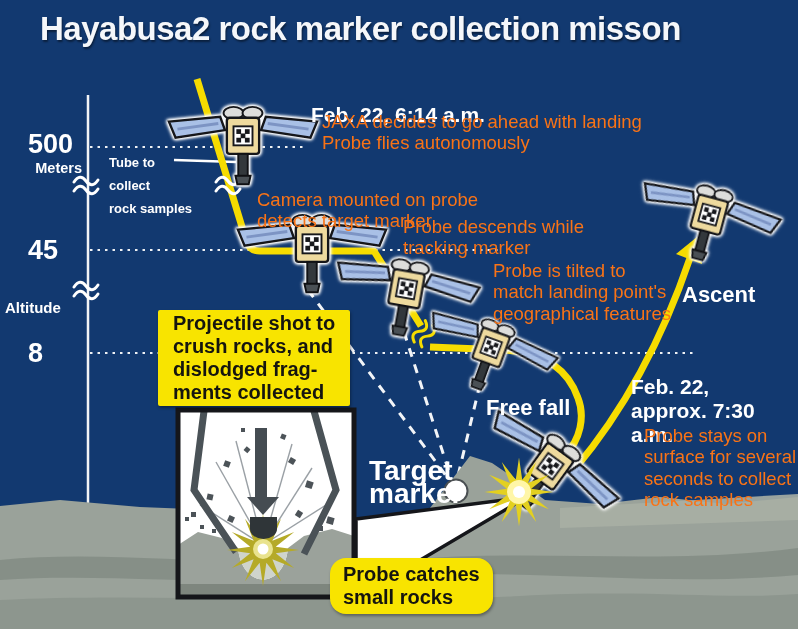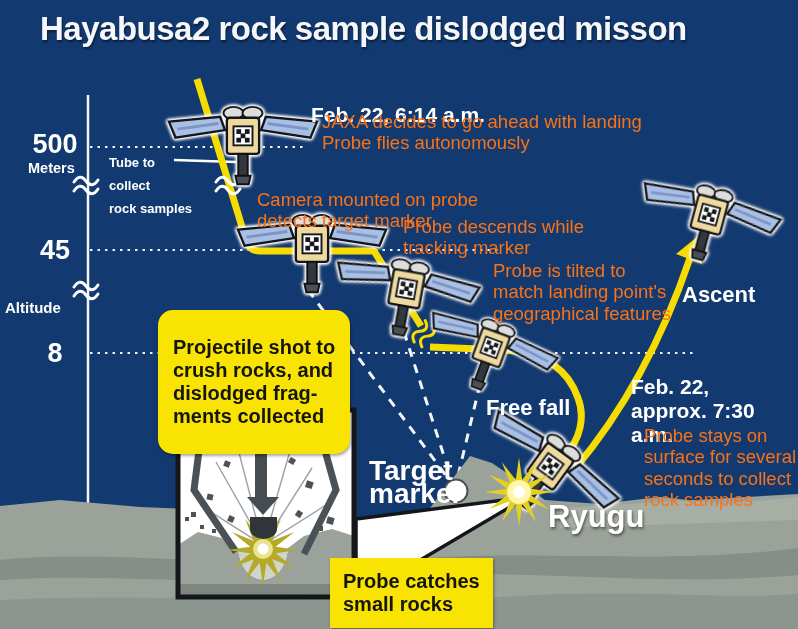--- a/index.html
+++ b/index.html
@@ -6,29 +6,29 @@
   #stage{
     position:relative;width:798px;height:629px;overflow:hidden;
     background:#123970;
     font-family:"Liberation Sans", sans-serif;
     -webkit-font-smoothing:antialiased;
   }
   #gfx{position:absolute;left:0;top:0;}
   .txt{position:absolute;color:#fff;white-space:pre-line;line-height:1.16;}
   .bold{font-weight:bold;}
   .title{font-size:33px;font-weight:bold;letter-spacing:-0.5px;color:#f5f7fa;text-shadow:1px 2px 2px rgba(0,0,0,.45);}
-  .tick{font-size:27px;font-weight:bold;text-align:center;width:54px;}
-  .small-tick{font-size:14.5px;font-weight:bold;text-align:left;width:54px;}
+  .tick{font-size:27px;font-weight:bold;text-align:left;width:54px;}
+  .small-tick{font-size:14.5px;font-weight:bold;text-align:right;width:54px;}
   .note{font-size:18.5px;color:#f97316;}
   .head{font-size:21px;font-weight:bold;}
   .big{font-size:22px;font-weight:bold;}
   .ybox{
     position:absolute;background:#f8e400;color:#15150f;font-weight:bold;
     font-size:20px;line-height:1.15;white-space:pre-line;
-    border-radius:15px;padding:26px 15px;box-shadow:1px 2px 3px rgba(0,0,0,.35);
+    border-radius:2px;padding:2px 15px;box-shadow:1px 2px 3px rgba(0,0,0,.35);
   }
   .craft{filter:drop-shadow(0 0 1.5px #fff) drop-shadow(0 0 1.5px #fff) drop-shadow(0 0 1px #fff);}
   .ryugu{font-size:31px;font-weight:bold;text-shadow:1px 2px 3px rgba(0,0,0,.5);}
 </style>
 </head>
 <body>
 
 <div id="stage">
 
   <svg id="gfx" width="798" height="629" viewBox="0 0 798 629">
@@ -160,21 +160,21 @@
 
       <use href="#burst-shape" transform="translate(263,550) scale(1.2)" style="color:#b5aa28"></use>
       <path d="M 250,517 h 27 v 12 a 13.5,10 0 0 1 -27,0 z" fill="#2f3538"></path>
       <circle cx="263" cy="549" r="10" fill="#f2eda0" opacity="0.85"></circle>
       <circle cx="263" cy="549" r="5.5" fill="#ffffff"></circle>
 
       <rect x="178" y="410" width="176" height="187" fill="none" stroke="#15161a" stroke-width="5"></rect>
     </g>
   </svg>
 
-  <div class="txt title" style="left:40px;top:10px;">Hayabusa2 rock sample dislodged misson</div>
+  <div class="txt title" style="left:40px;top:10px;">Hayabusa2 rock marker collection misson</div>
 
   <div class="txt tick" style="left:28px;top:129px;">500</div>
   <div class="txt small-tick" style="left:28px;top:160px;">Meters</div>
   <div class="txt tick" style="left:28px;top:235px;">45</div>
   <div class="txt bold" style="left:5px;top:299px;font-size:15px;">Altitude</div>
   <div class="txt tick" style="left:28px;top:338px;">8</div>
 
   <div class="txt bold" style="left:109px;top:151px;font-size:13px;line-height:23px;">Tube to
 collect
 rock samples</div>
@@ -196,22 +196,21 @@
 
   <div class="txt head" style="left:631px;top:375px;line-height:24px;">Feb. 22,
 approx. 7:30 a.m.</div>
   <div class="txt note" style="left:644px;top:425px;">Probe stays on
 surface for several
 seconds to collect
 rock samples</div>
 
   <div class="txt bold" style="left:369px;top:459px;font-size:28px;line-height:23px;">Target
 marker</div>
-  <div class="txt ryugu" style="left:548px;top:499px;">Ryugu</div>
 
   <div class="ybox" style="left:158px;top:310px;">Projectile shot to
 crush rocks, and
 dislodged frag-
 ments collected</div>
-  <div class="ybox" style="left:330px;top:558px;border-radius:0;padding:12px 13px;">Probe catches
+  <div class="ybox" style="left:330px;top:558px;border-radius:16px;padding:5px 13px;">Probe catches
 small rocks</div>
 
 </div>
 
 </body></html>

